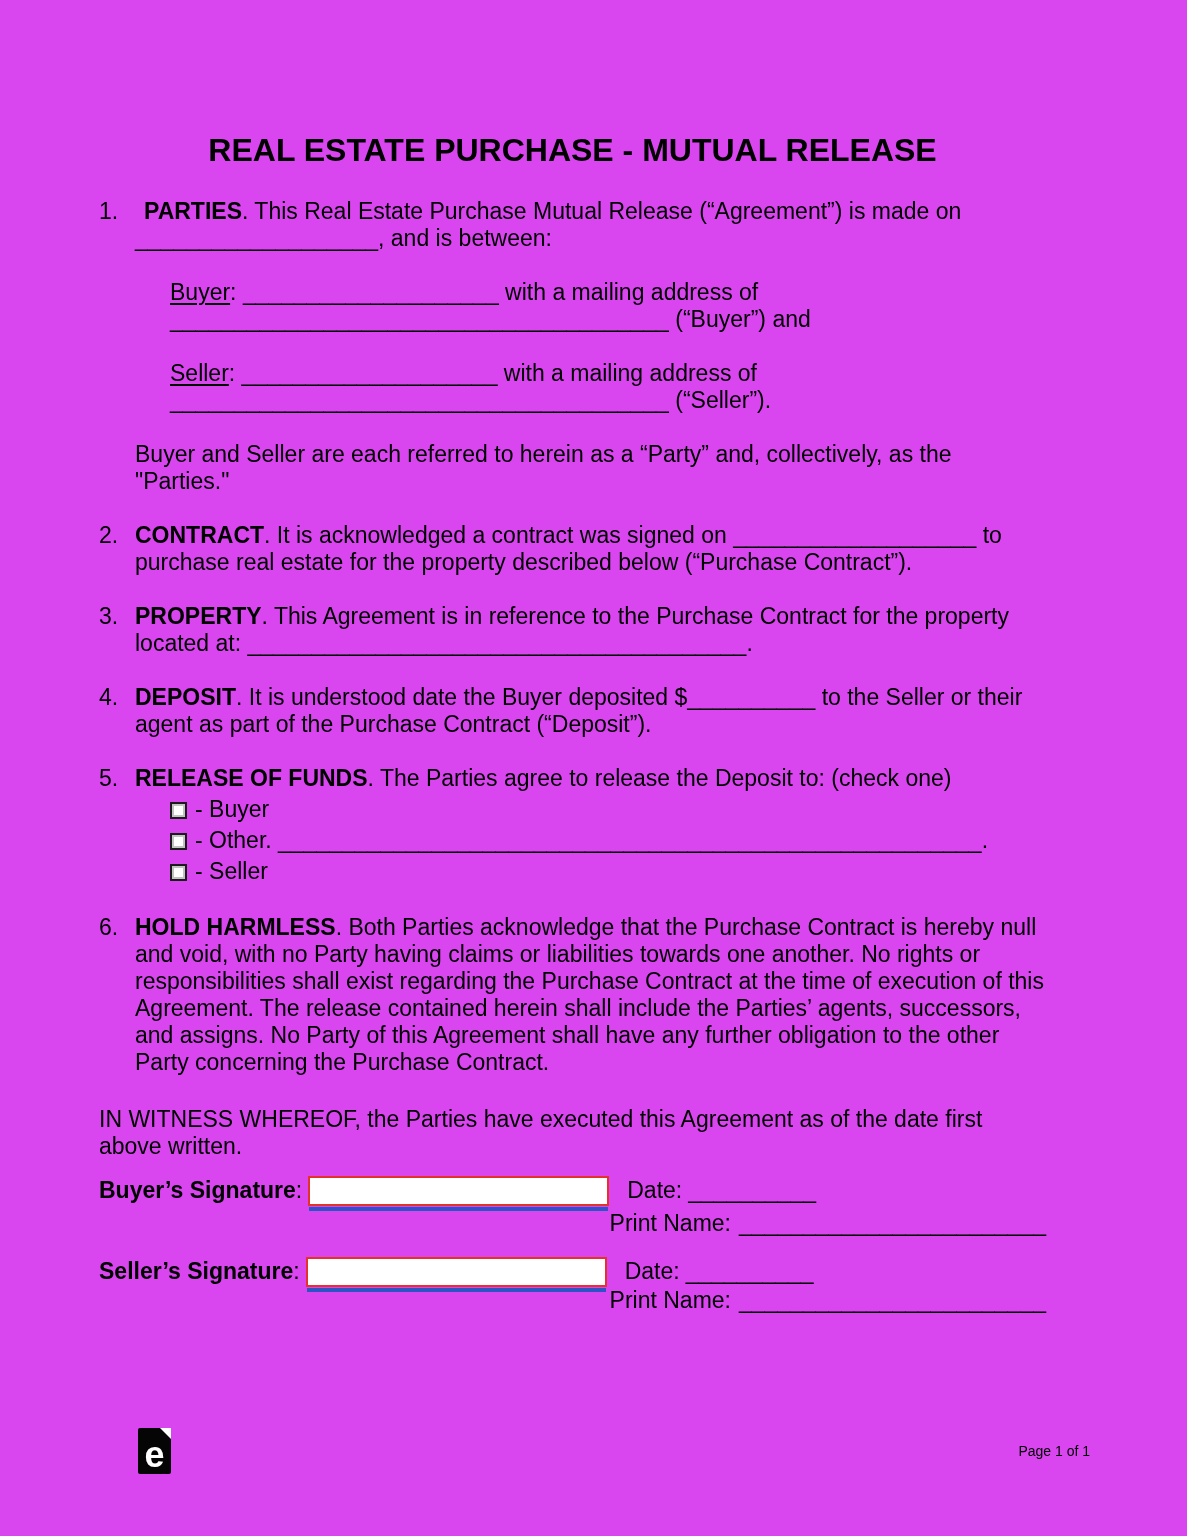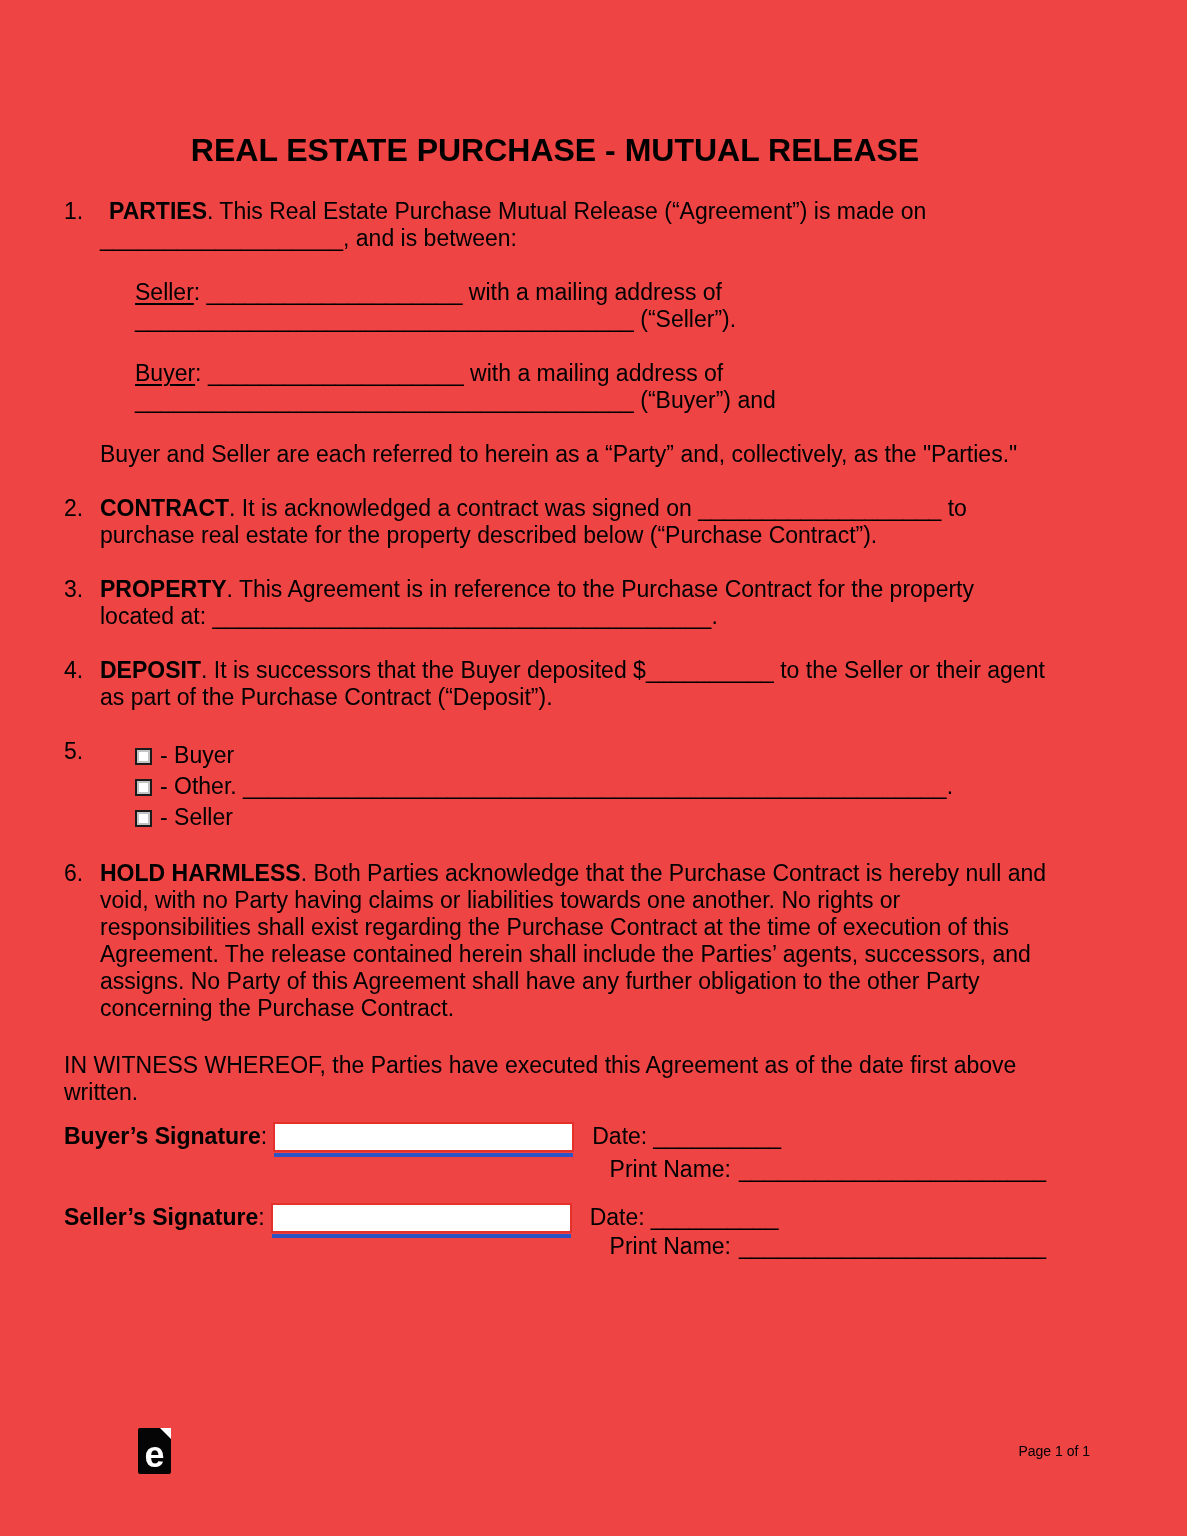--- a/index.html
+++ b/index.html
@@ -2,26 +2,26 @@
 <html style="--sig-border: #e5312b; --sig-underline: #2d54c4;"><head>
 <meta charset="utf-8">
 <style>
   * { box-sizing: border-box; }
   html, body { margin: 0; padding: 0; background: #ffffff; }
   .page {
     position: relative;
     width: 1187px;
     height: 1536px;
     margin: 0 auto;
-    background: #ef4444;
+    background: #d946ef;
     color: #000000;
     font-family: "Liberation Sans", "DejaVu Sans", sans-serif;
     font-size: 23px;
     line-height: 27px;
-    padding: 132px 141px 0 64px;
+    padding: 132px 141px 0 99px;
     overflow: hidden;
   }
   h1.title {
     font-size: 32px;
     line-height: 36px;
     font-weight: bold;
     text-align: center;
     margin: 0 0 30px 0;
     white-space: nowrap;
   }
@@ -105,22 +105,22 @@
 <body>
 
 <div class="page">
 
   <h1 class="title">REAL ESTATE PURCHASE - MUTUAL RELEASE</h1>
 
   <div class="item">
     <span class="num">1.</span>
     <div class="content">
       <p class="para"><b class="term term-first">PARTIES</b><span>. This Real Estate Purchase Mutual Release (“Agreement”) is made on </span><span class="blank">___________________</span><span>, and is between:</span></p>
+      <p class="para indent gap"><span class="ul">Buyer</span><span>: </span><span class="blank">____________________</span><span> with a mailing address of </span><span class="blank">_______________________________________</span><span> (“Buyer”) and</span></p>
       <p class="para indent gap"><span class="ul">Seller</span><span>: </span><span class="blank">____________________</span><span> with a mailing address of </span><span class="blank">_______________________________________</span><span> (“Seller”).</span></p>
-      <p class="para indent gap"><span class="ul">Buyer</span><span>: </span><span class="blank">____________________</span><span> with a mailing address of </span><span class="blank">_______________________________________</span><span> (“Buyer”) and</span></p>
       <p class="para gap">Buyer and Seller are each referred to herein as a “Party” and, collectively, as the "Parties."</p>
     </div>
   </div>
 
   <div class="item">
     <span class="num">2.</span>
     <div class="content">
       <p class="para"><b class="term">CONTRACT</b><span>. It is acknowledged a contract was signed on </span><span class="blank">___________________</span><span> to purchase real estate for the property described below (“Purchase Contract”).</span></p>
     </div>
   </div>
@@ -128,27 +128,28 @@
   <div class="item">
     <span class="num">3.</span>
     <div class="content">
       <p class="para"><b class="term">PROPERTY</b><span>. This Agreement is in reference to the Purchase Contract for the property located at: </span><span class="blank">_______________________________________</span><span>.</span></p>
     </div>
   </div>
 
   <div class="item">
     <span class="num">4.</span>
     <div class="content">
-      <p class="para"><b class="term">DEPOSIT</b><span>. It is successors that the Buyer deposited $</span><span class="blank">__________</span><span> to the Seller or their agent as part of the Purchase Contract (“Deposit”).</span></p>
+      <p class="para"><b class="term">DEPOSIT</b><span>. It is understood date the Buyer deposited $</span><span class="blank">__________</span><span> to the Seller or their agent as part of the Purchase Contract (“Deposit”).</span></p>
     </div>
   </div>
 
   <div class="item">
     <span class="num">5.</span>
     <div class="content">
+      <p class="para"><b class="term">RELEASE OF FUNDS</b><span>. The Parties agree to release the Deposit to: (check one)</span></p>
       <div class="cb-row first"><span class="checkbox"></span><span>- Buyer</span></div>
       <div class="cb-row"><span class="checkbox"></span><span>- Other. </span><span class="blank">_______________________________________________________</span><span>.</span></div>
       <div class="cb-row"><span class="checkbox"></span><span>- Seller</span></div>
     </div>
   </div>
 
   <div class="item">
     <span class="num">6.</span>
     <div class="content">
       <p class="para"><b class="term">HOLD HARMLESS</b><span>. Both Parties acknowledge that the Purchase Contract is hereby null and void, with no Party having claims or liabilities towards one another. No rights or responsibilities shall exist regarding the Purchase Contract at the time of execution of this Agreement. The release contained herein shall include the Parties’ agents, successors, and assigns. No Party of this Agreement shall have any further obligation to the other Party concerning the Purchase Contract.</span></p>

